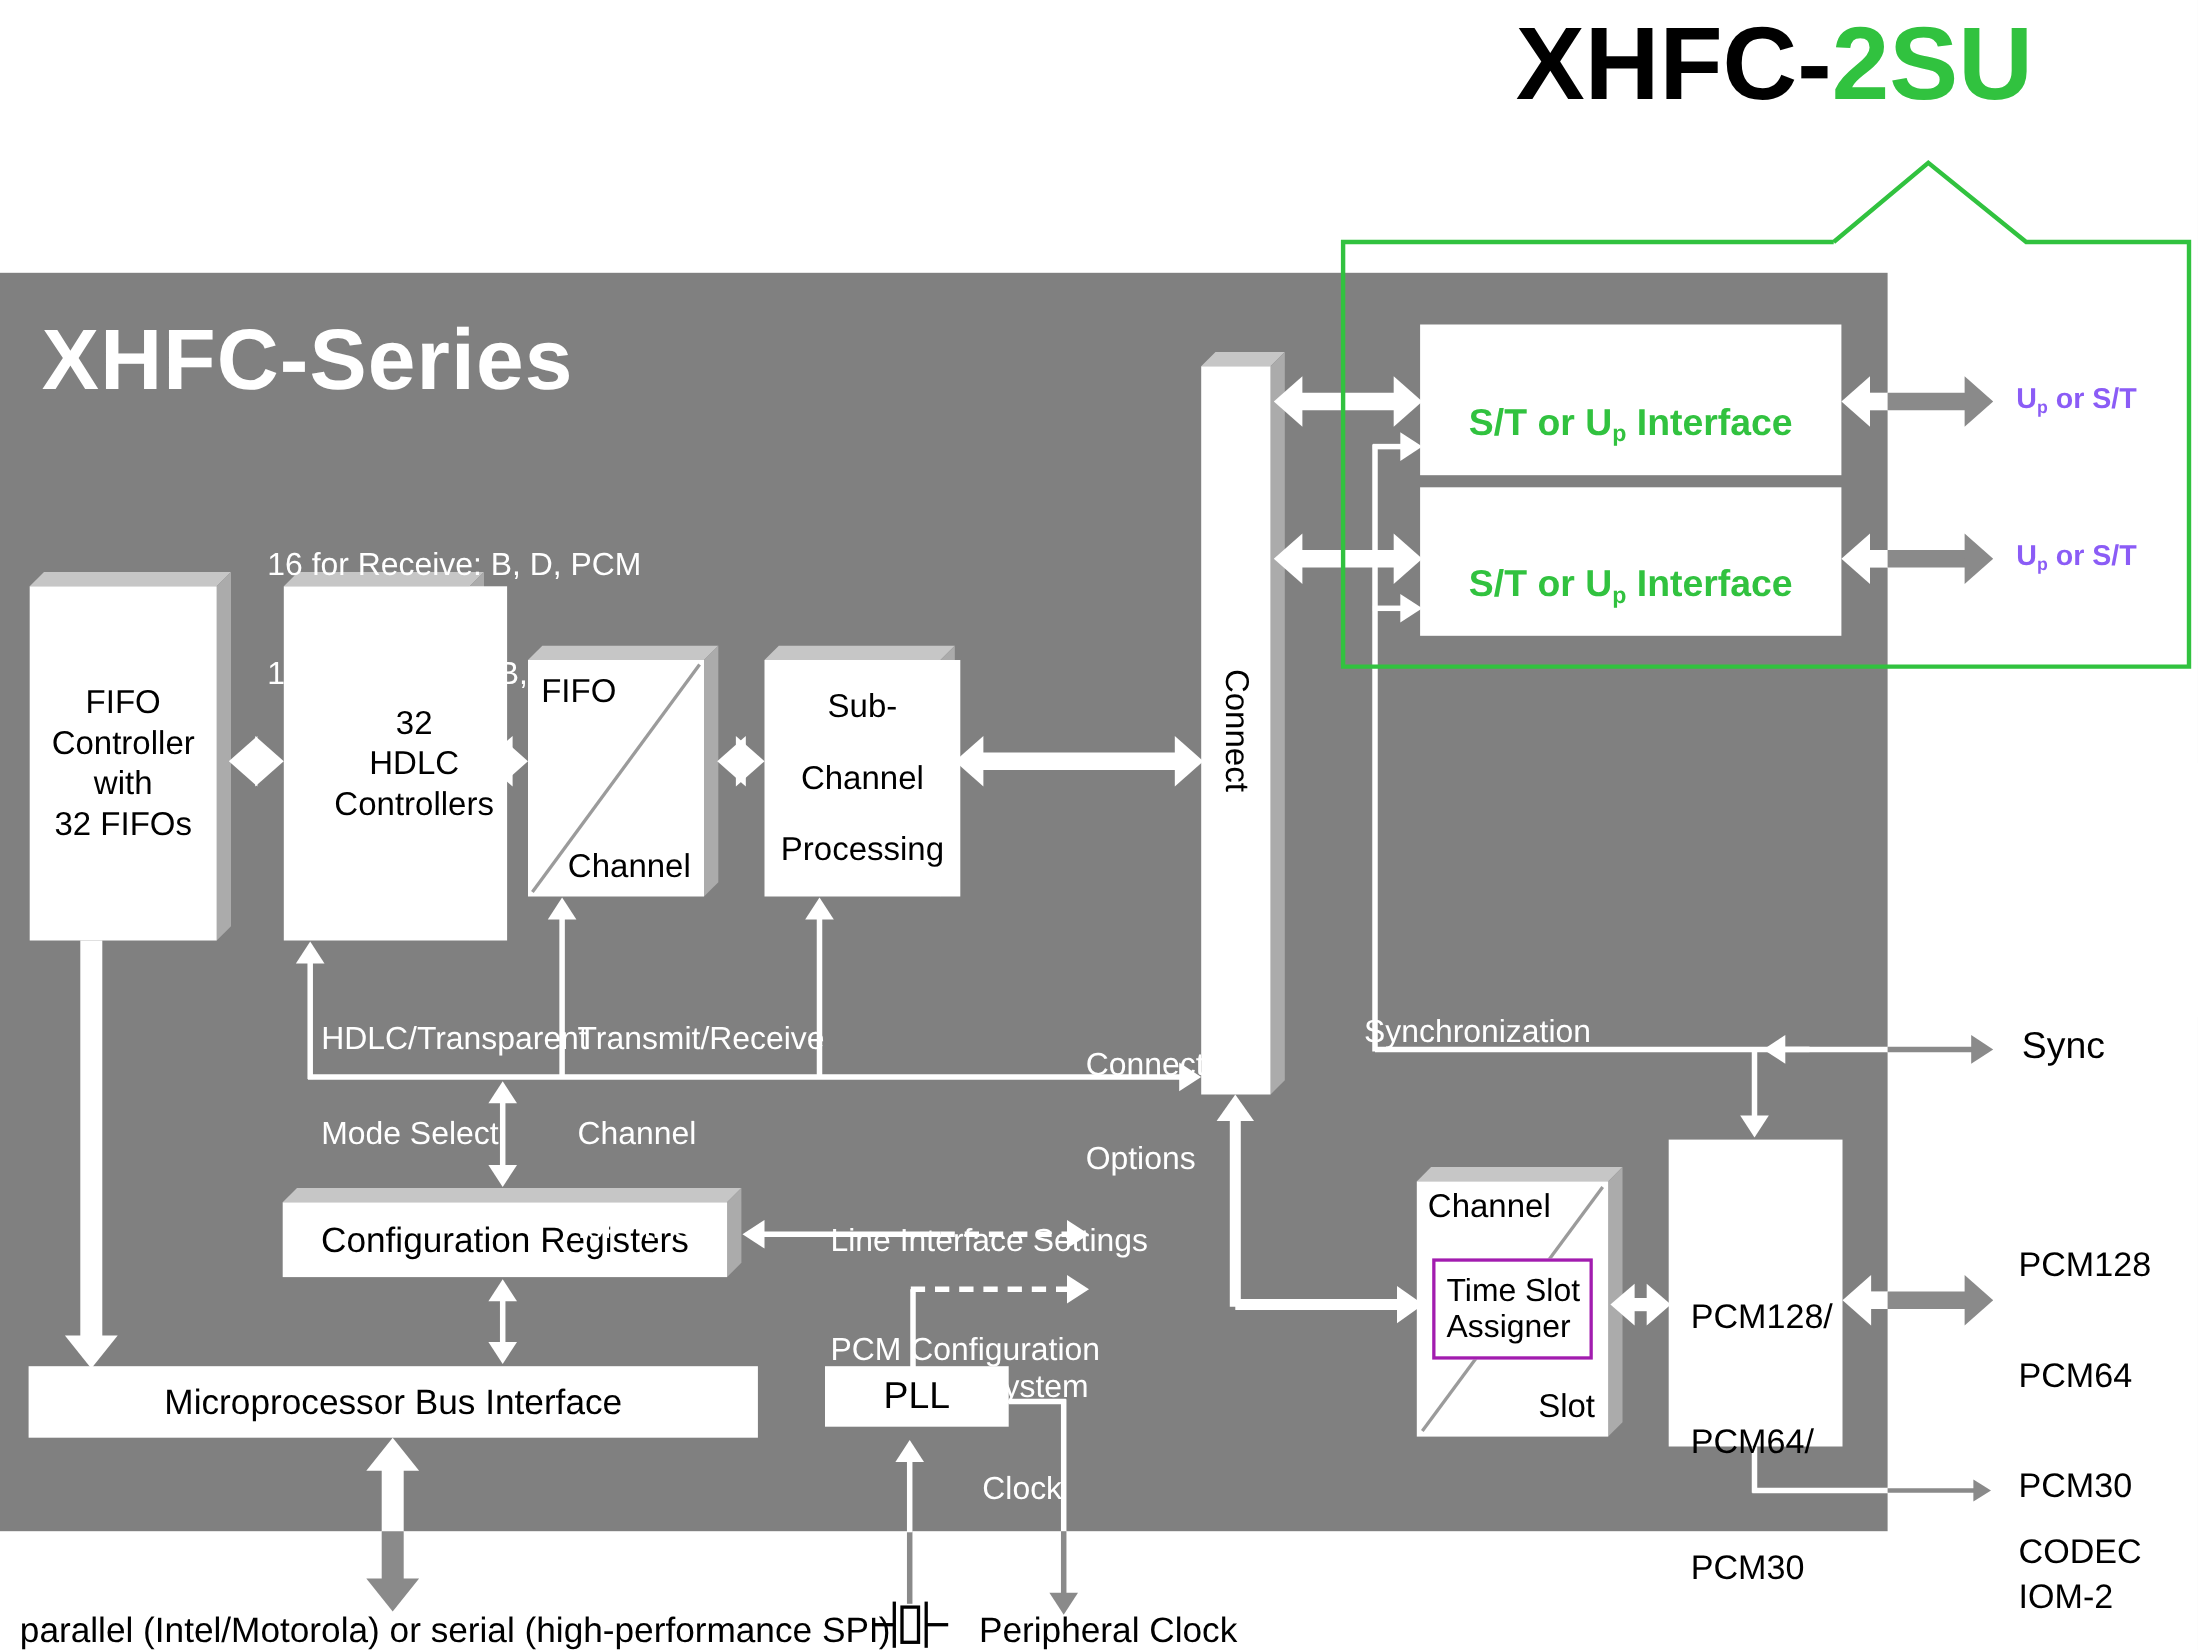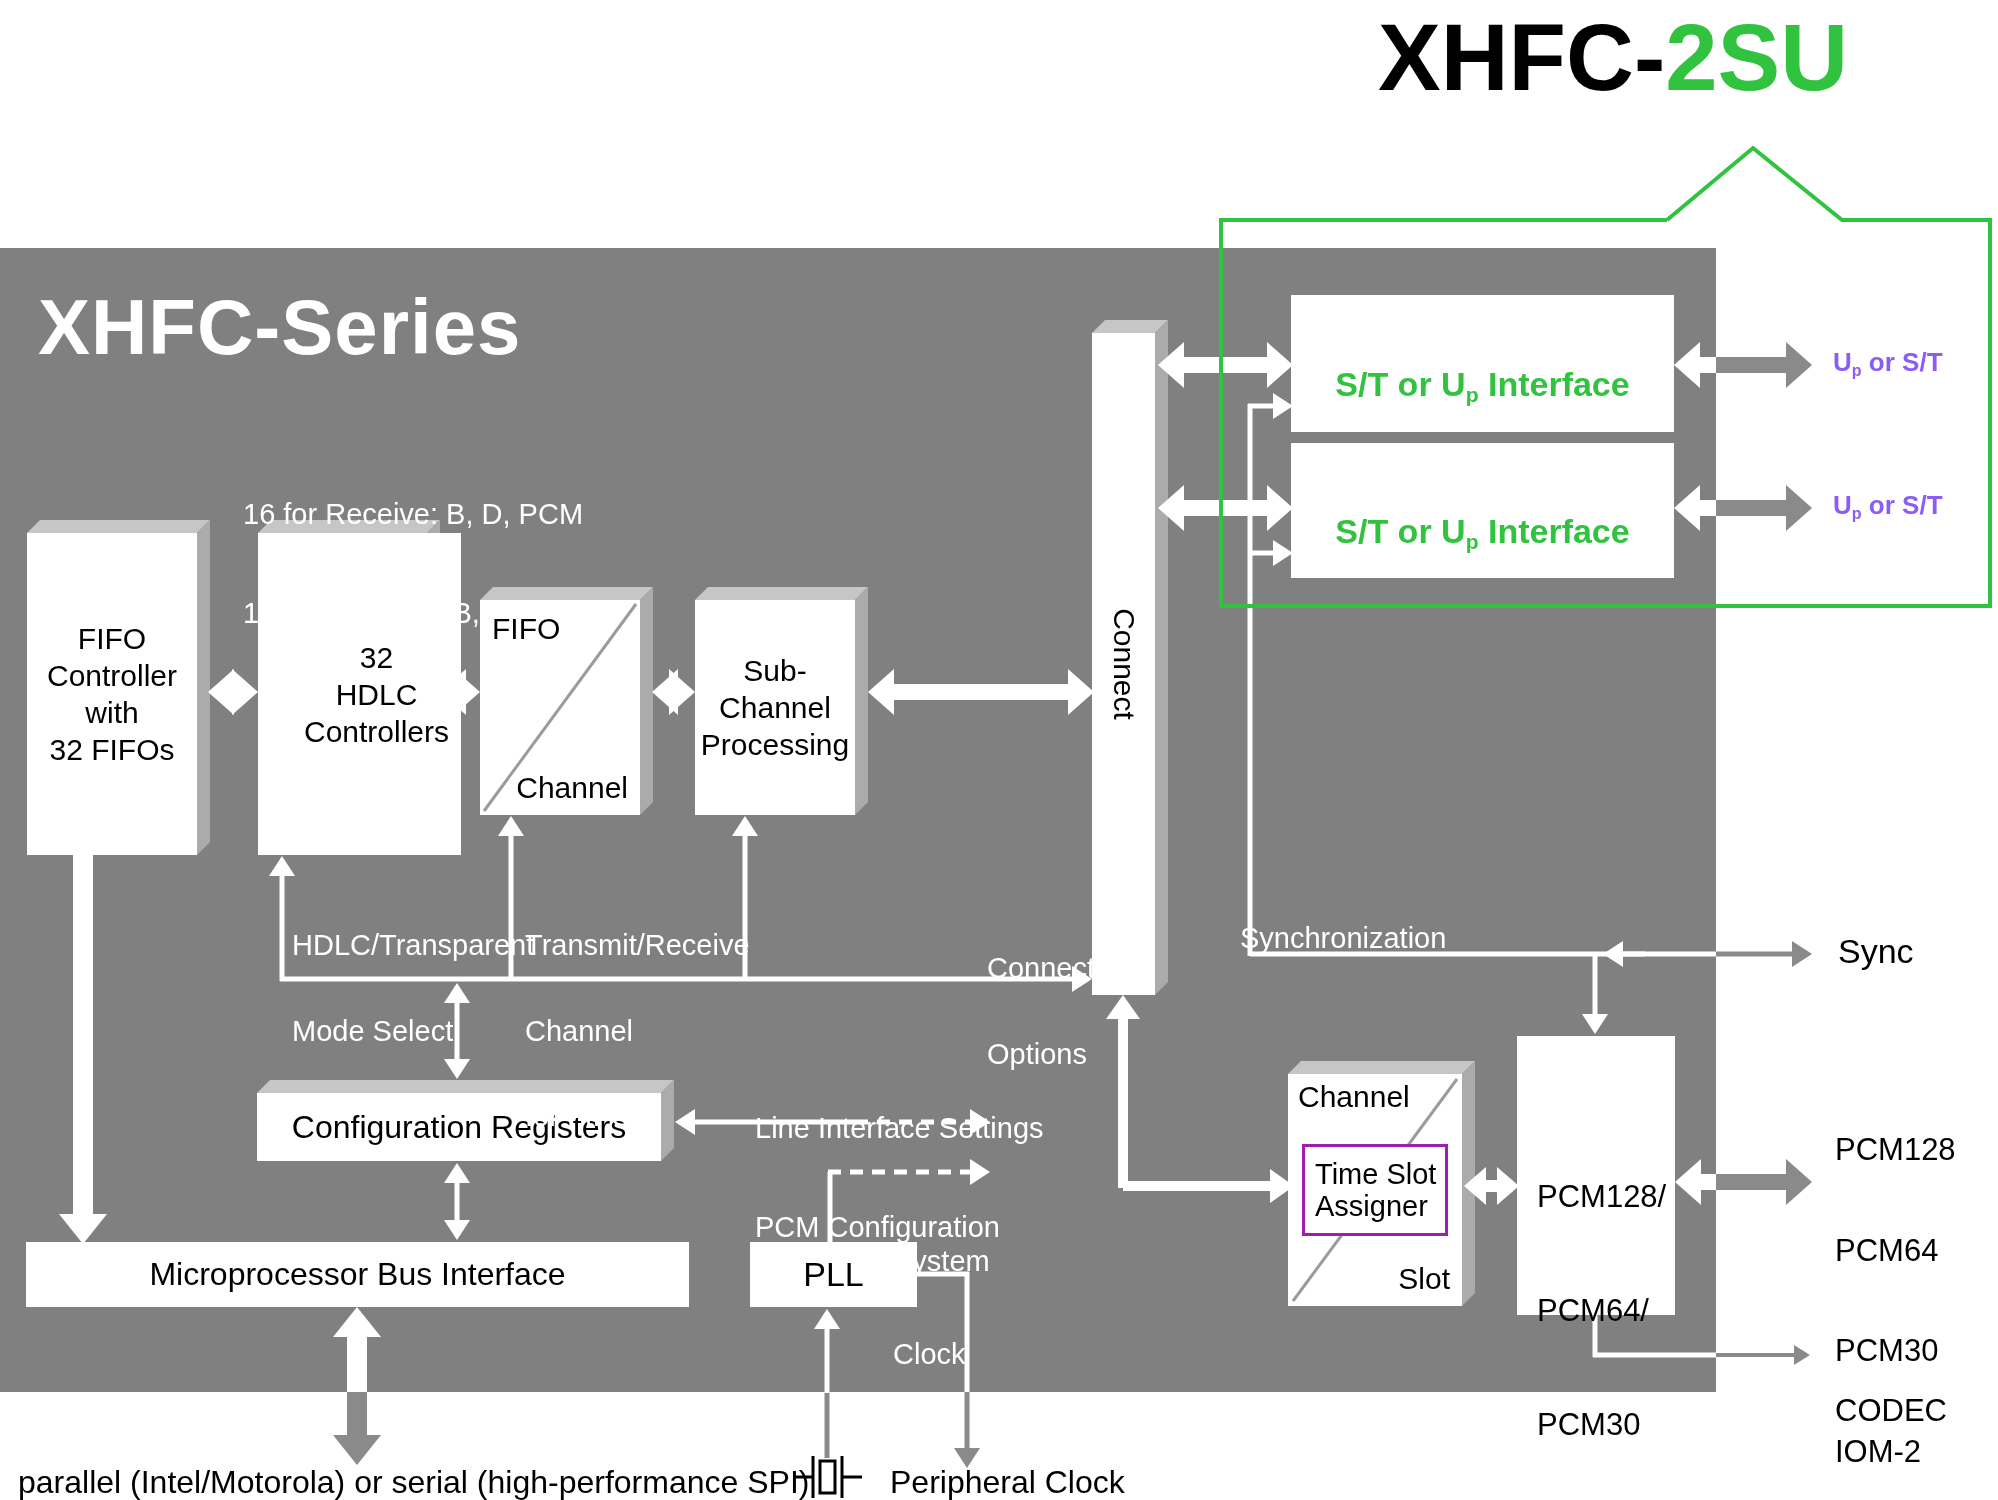--- a/index.html
+++ b/index.html
@@ -265,21 +265,21 @@
   </div>
 
   <div class="blk" style="left:480px;top:600px;width:160px;height:215px;">
     <svg class="diag" width="160" height="215">
       <line x1="4" y1="211" x2="156" y2="4" stroke="#9b9b9b" stroke-width="3"></line>
     </svg>
     <span class="corner-top">FIFO</span>
     <span class="corner-bottom">Channel</span>
   </div>
 
-  <div class="blk center" style="left:695px;top:600px;width:160px;height:215px;">
+  <div class="blk center" style="left:695px;top:600px;width:178px;height:215px;gap:28px;">
     <div class="ln">Sub-</div>
     <div class="ln">Channel</div>
     <div class="ln">Processing</div>
   </div>
 
   <div class="blk" style="left:1092px;top:333px;width:63px;height:662px;"></div>
   <div class="connect-wrap">
     <span>Connect</span>
   </div>
 
@@ -287,21 +287,21 @@
     <div class="stlabel"><span>S/T or U</span><sub>p</sub><span> Interface</span></div>
   </div>
   <div class="blk center" style="left:1291px;top:443px;width:383px;height:135px;">
     <div class="stlabel"><span>S/T or U</span><sub>p</sub><span> Interface</span></div>
   </div>
 
   <div class="blk center" style="left:257px;top:1093px;width:404px;height:68px;font-size:32px;">Configuration Registers</div>
 
   <div class="blk center" style="left:26px;top:1242px;width:663px;height:65px;font-size:32px;">Microprocessor Bus Interface</div>
 
-  <div class="blk center" style="left:750px;top:1242px;width:167px;height:65px;font-size:34px;">PLL</div>
+  <div class="blk center" style="left:750px;top:1242px;width:167px;height:55px;font-size:34px;">PLL</div>
 
   <div class="blk" style="left:1288px;top:1074px;width:174px;height:232px;">
     <svg class="diag" width="174" height="232">
       <line x1="5" y1="227" x2="169" y2="5" stroke="#9b9b9b" stroke-width="3"></line>
     </svg>
     <span class="corner-top" style="left:10px;top:6px;">Channel</span>
     <span class="corner-bottom">Slot</span>
     <div class="tsa-inner">
       <div class="ln">Time Slot</div>
       <div class="ln">Assigner</div>

